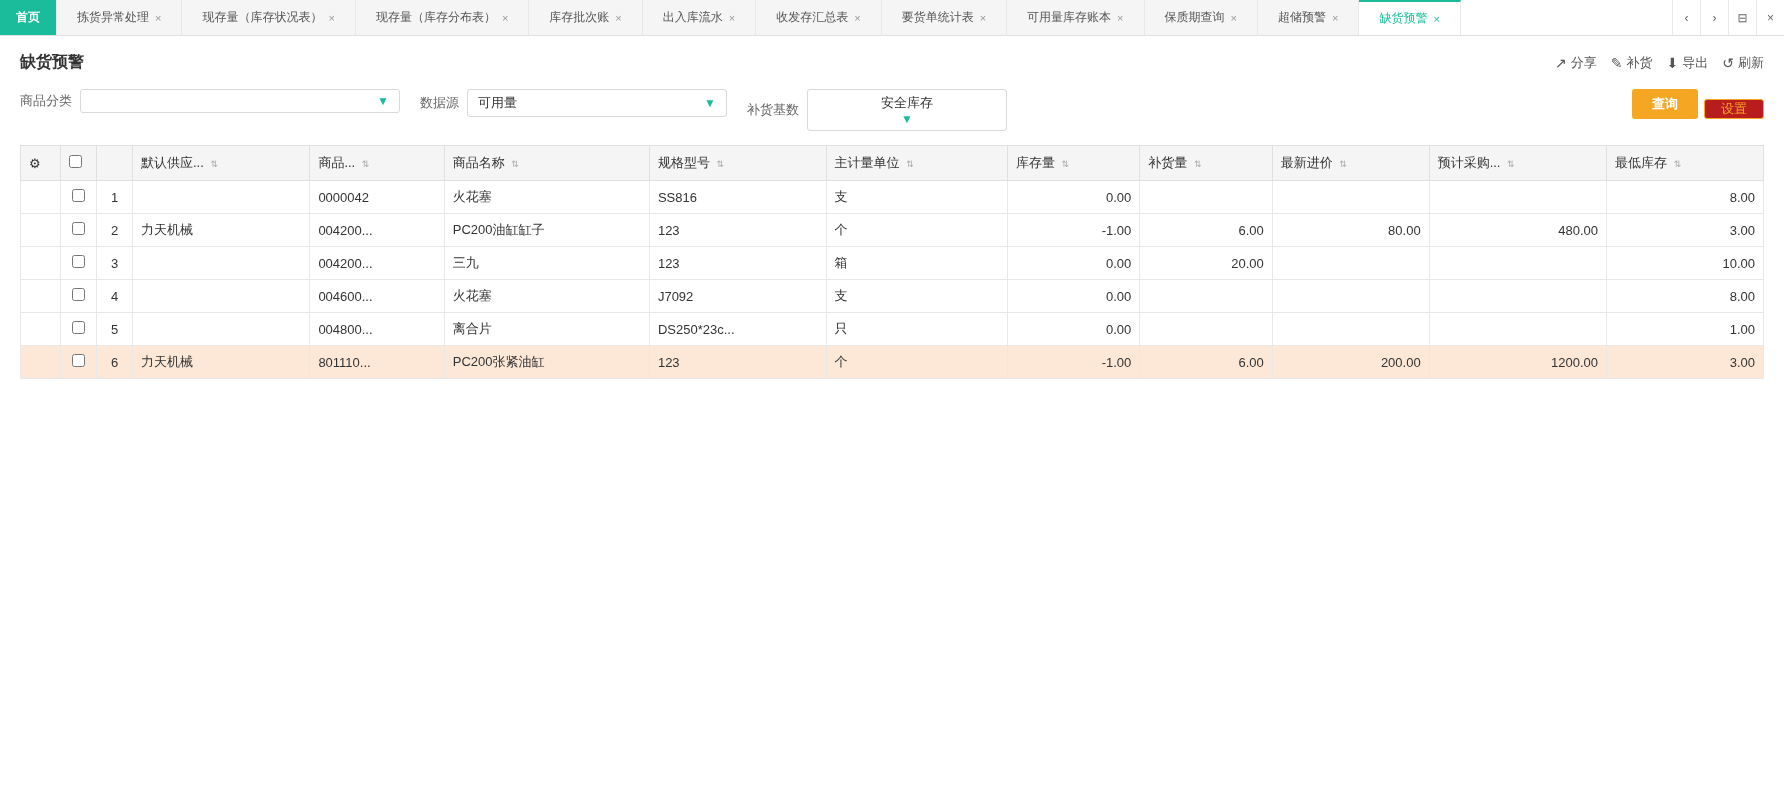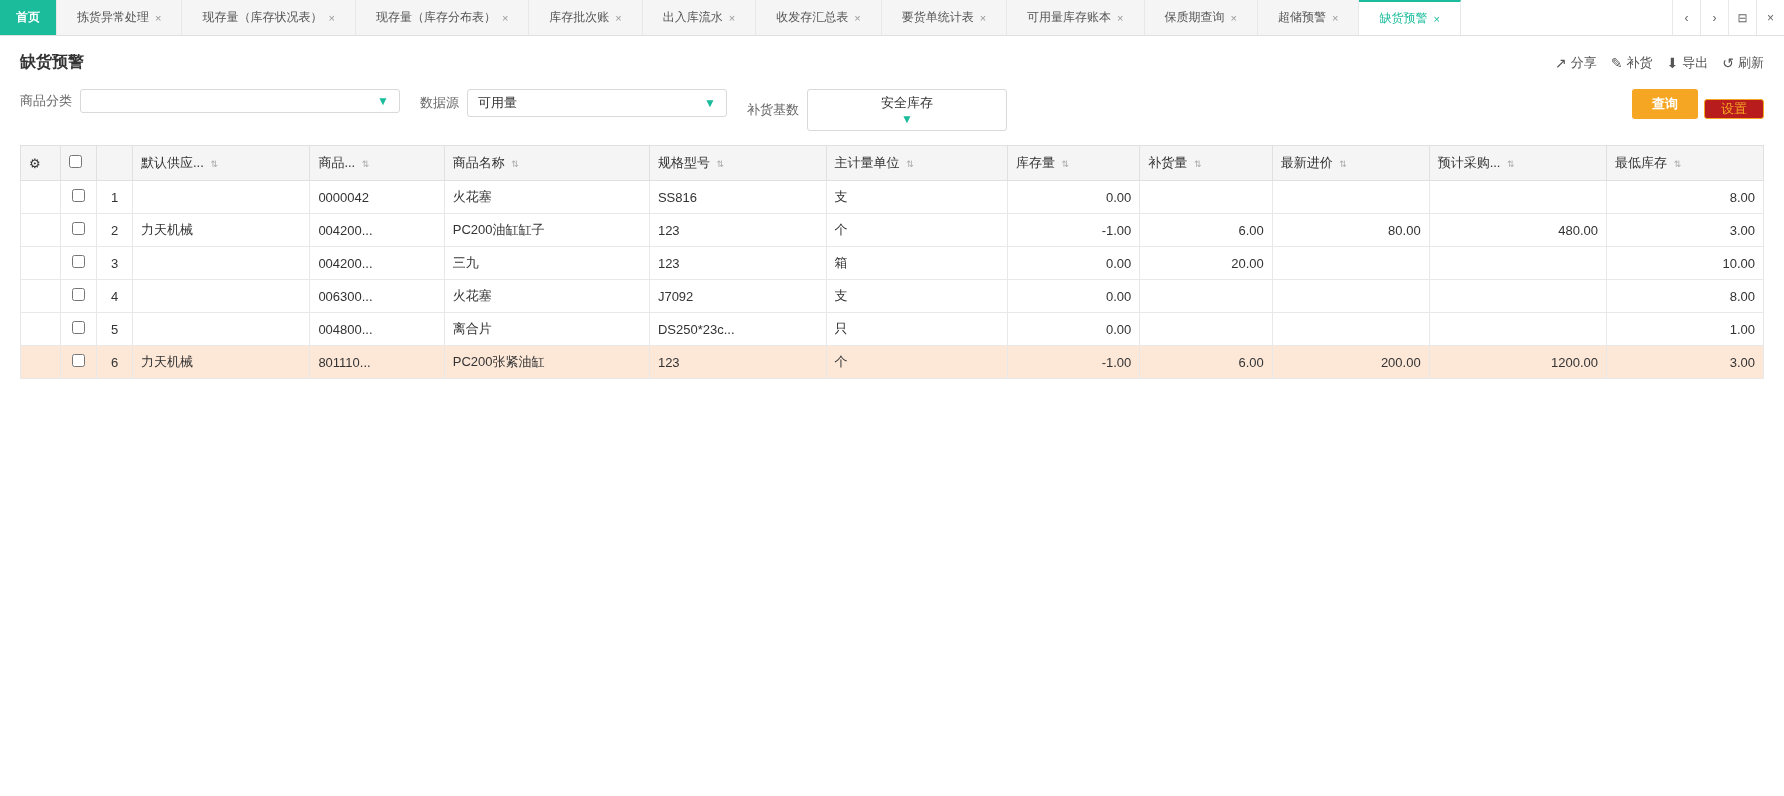--- a/index.html
+++ b/index.html
@@ -408,21 +408,21 @@
       <td class="td-right"></td>
       <td class="td-right">10.00</td>
     </tr>
         <tr>
       <td class="td-center"></td>
       <td class="td-center">
         <input type="checkbox" style="">
       </td>
       <td class="row-num td-center">4</td>
       <td></td>
-      <td>006300...</td>
+      <td>004600...</td>
       <td>火花塞</td>
       <td>J7092</td>
       <td>支</td>
       <td class="td-right">0.00</td>
       <td class="td-right"></td>
       <td class="td-right"></td>
       <td class="td-right"></td>
       <td class="td-right">8.00</td>
     </tr>
         <tr>

